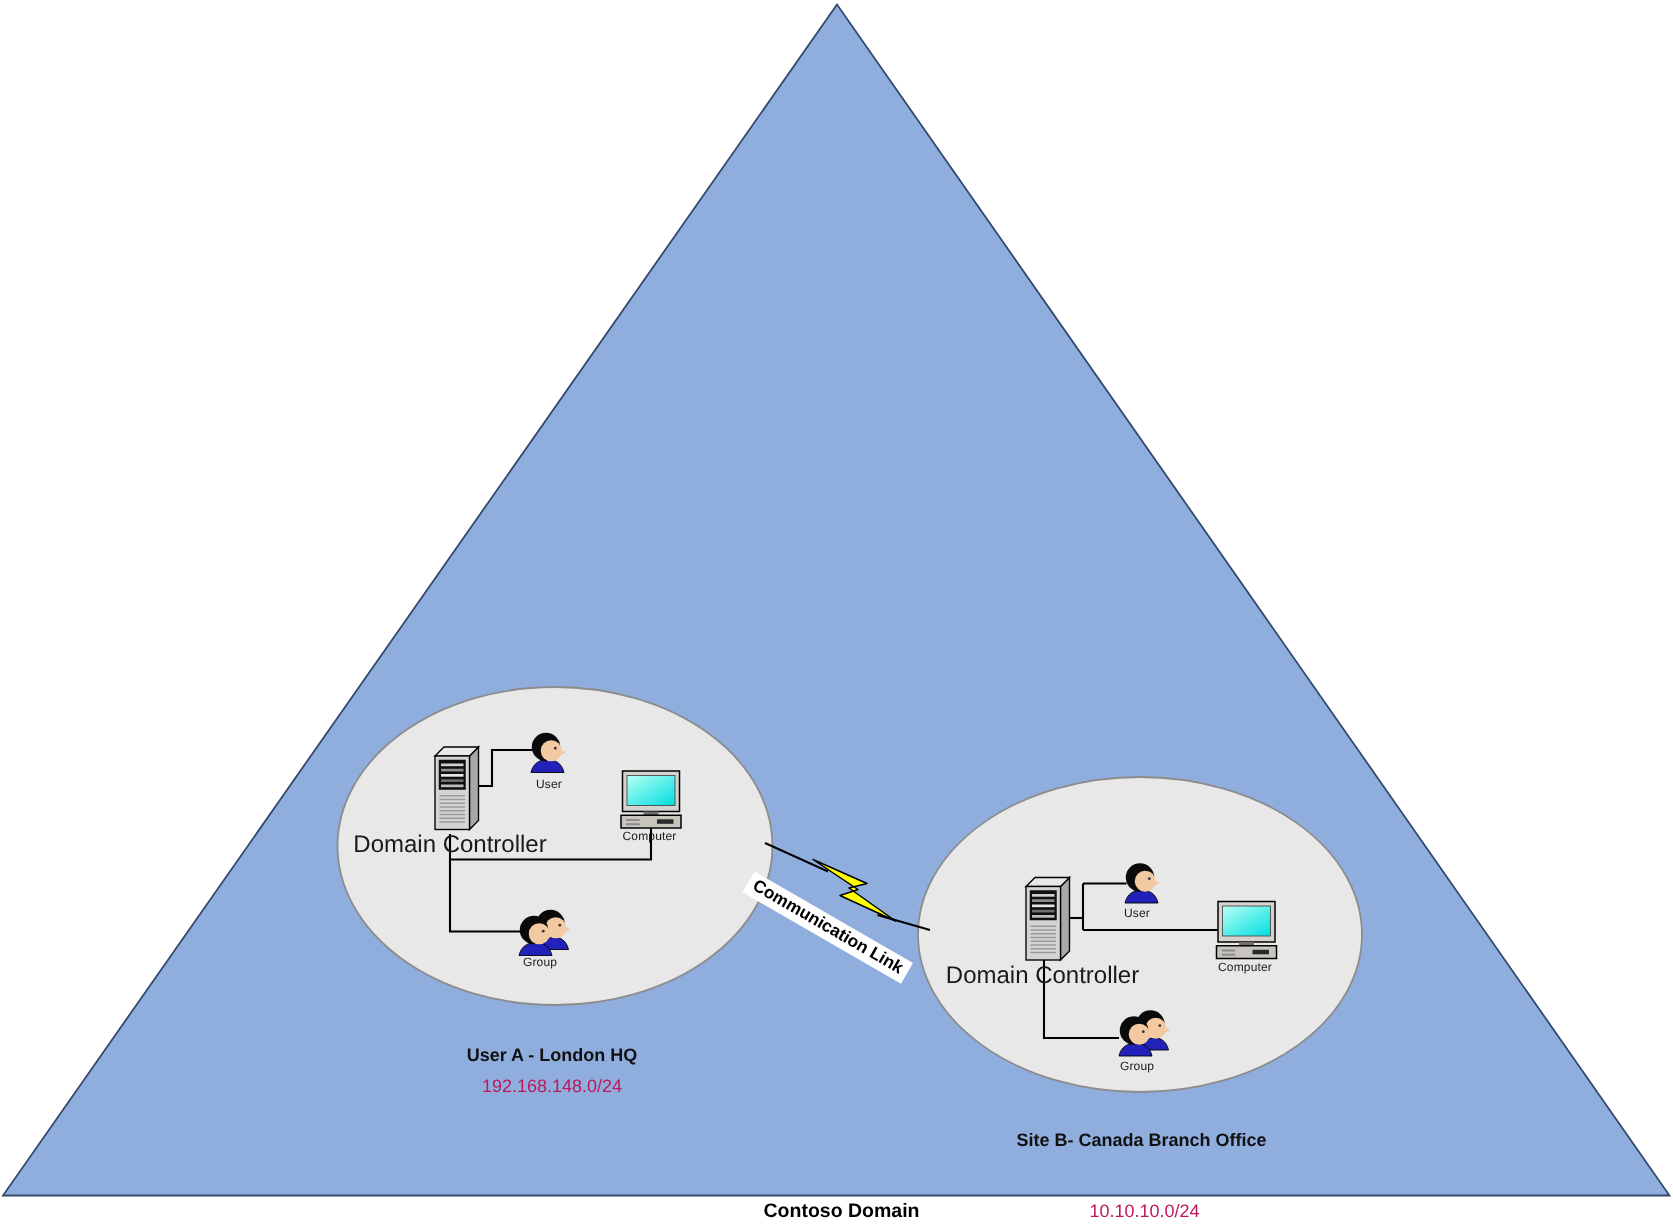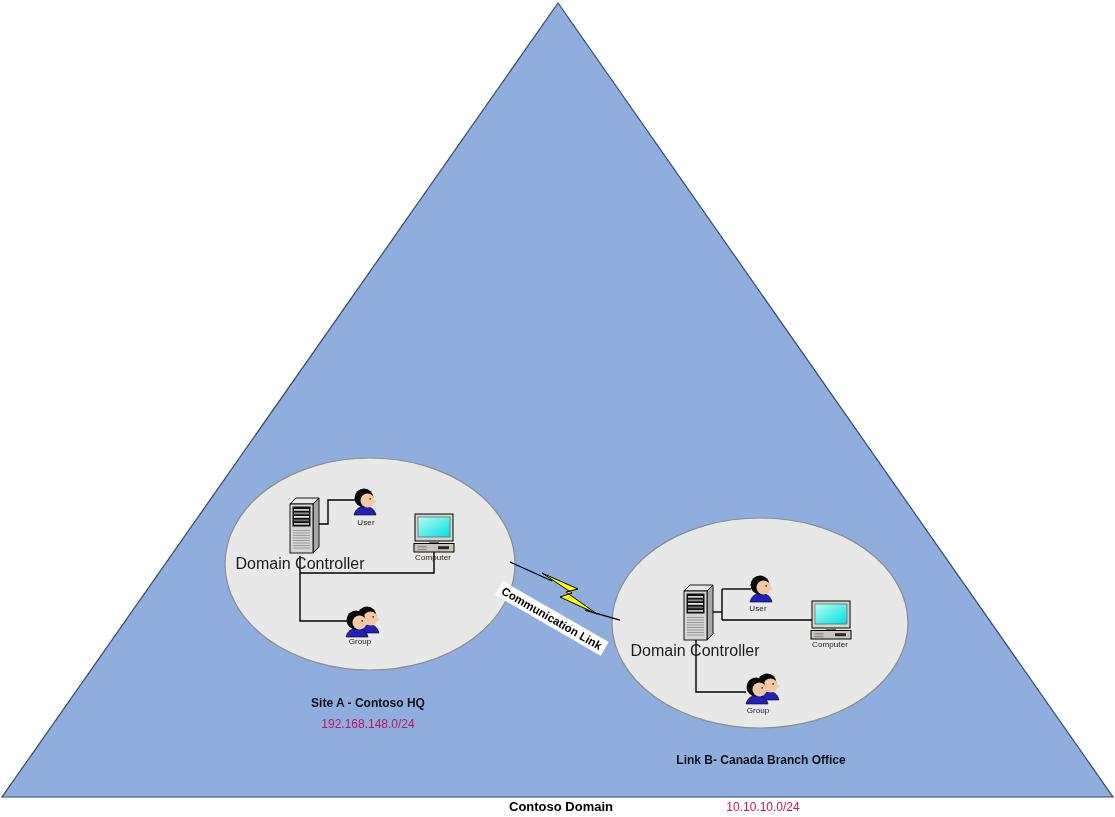--- a/index.html
+++ b/index.html
@@ -130,27 +130,27 @@
     <use href="#icon-tower" x="684" y="584"></use>
     <use href="#icon-person" x="748" y="575"></use>
     <use href="#icon-computer" x="810" y="601"></use>
     <use href="#icon-group" x="744" y="673"></use>
   </svg>
 
   <div class="lbl dc-label" style="left:300px; top:555px;">Domain Controller</div>
   <div class="lbl node-label" style="left:366px; top:518px;">User</div>
   <div class="lbl node-label" style="left:433px; top:553px;">Computer</div>
   <div class="lbl node-label" style="left:360px; top:637px;">Group</div>
-  <div class="lbl site-title" style="left:368px; top:696px;">Site A - Contoso HQ</div>
+  <div class="lbl site-title" style="left:368px; top:696px;">User A - London HQ</div>
   <div class="lbl site-subnet" style="left:368px; top:717px;">192.168.148.0/24</div>
 
   <div class="lbl dc-label" style="left:695px; top:642px;">Domain Controller</div>
   <div class="lbl node-label" style="left:758px; top:604px;">User</div>
   <div class="lbl node-label" style="left:830px; top:640px;">Computer</div>
   <div class="lbl node-label" style="left:758px; top:706px;">Group</div>
-  <div class="lbl site-title" style="left:761px; top:753px;">Link B- Canada Branch Office</div>
+  <div class="lbl site-title" style="left:761px; top:753px;">Site B- Canada Branch Office</div>
   <div class="lbl site-subnet" style="left:763px; top:800px;">10.10.10.0/24</div>
 
   <div class="comm-label">Communication Link</div>
 
   <div class="lbl domain-title" style="left:561px; top:799px;">Contoso Domain</div>
 
 </div>
 
 </body></html>

